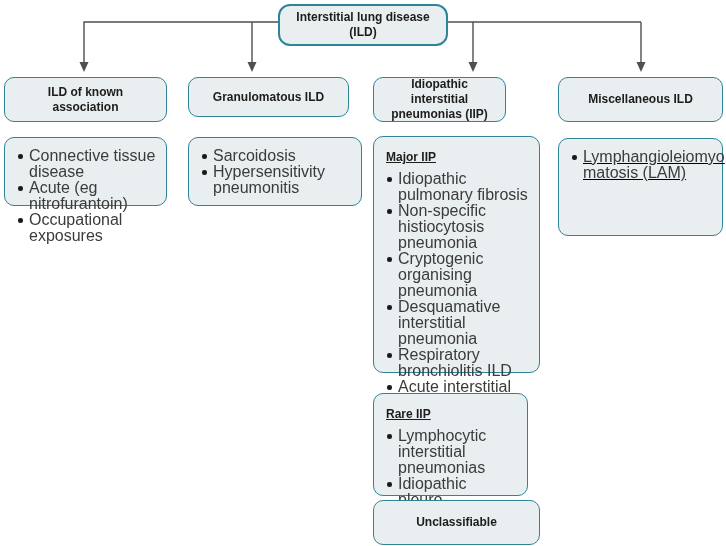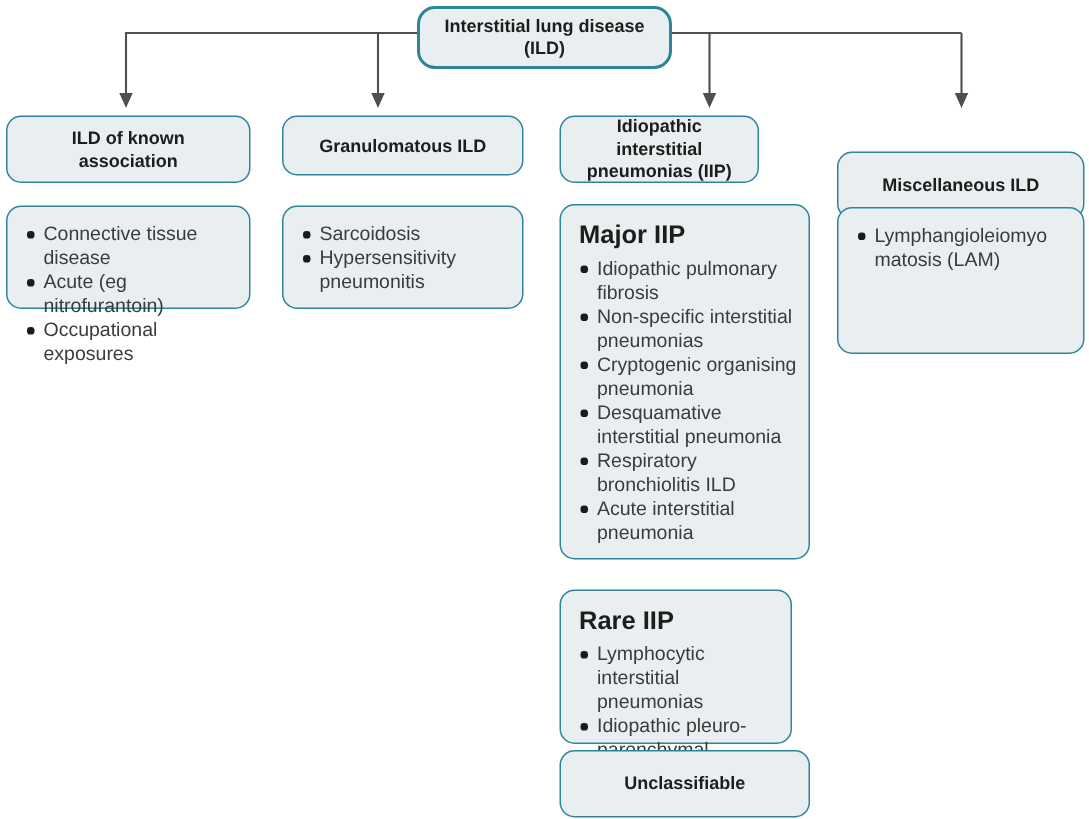--- a/index.html
+++ b/index.html
@@ -18,26 +18,26 @@
   .connector polygon{fill:var(--connector);stroke:none;}
 
   .box{position:absolute;box-sizing:border-box;background:var(--fill);
        border:1.5px solid var(--accent);border-radius:10px;}
   .head{display:flex;align-items:center;justify-content:center;text-align:center;
         font-weight:bold;font-size:12px;line-height:15px;color:var(--heading);
         padding:0 12px;}
   .rootbox{border-width:2px;border-radius:12px;}
 
   ul.blist{list-style:none;margin:0;padding:10px 8px 8px 12px;}
-  ul.blist li{position:relative;padding-left:12px;font-size:13px;line-height:16px;
+  ul.blist li{position:relative;padding-left:12px;font-size:16px;line-height:16px;
         color:var(--body);}
   ul.blist li::before{content:'';position:absolute;left:1px;top:6px;width:4.5px;height:4.5px;
         border-radius:50%;background:#1A1A1A;}
-  .grouplabel{font-weight:bold;font-size:17px;color:var(--heading);
-        padding:12px 8px 0 12px;line-height:16px;}
+  .grouplabel{font-weight:bold;font-size:12px;color:var(--heading);
+        padding:12px 8px 0 12px;line-height:16px;text-decoration:underline;}
   .groupbox ul.blist{padding-top:6px;}
 </style>
 </head>
 <body>
 
 <div class="canvas">
 
   <svg class="connector" viewBox="0 0 726 546" xmlns="http://www.w3.org/2000/svg">
     <path d="M278,22 H84 V63"></path>
     <path d="M252,22 V63"></path>
@@ -56,62 +56,62 @@
 
   <div class="box head" style="left:4px;top:77px;width:163px;height:45px;">
     <span>ILD of known association</span>
   </div>
   <div class="box head" style="left:188px;top:77px;width:161px;height:40px;">
     <span>Granulomatous ILD</span>
   </div>
   <div class="box head" style="left:373px;top:77px;width:133px;height:45px;">
     <span>Idiopathic interstitial pneumonias (IIP)</span>
   </div>
-  <div class="box head" style="left:558px;top:77px;width:165px;height:45px;margin-top:24px;">
+  <div class="box head" style="left:558px;top:77px;width:165px;height:45px;">
     <span>Miscellaneous ILD</span>
   </div>
 
   <div class="box" style="left:4px;top:137px;width:163px;height:69px;">
     <ul class="blist">
         <li>Connective tissue disease</li>
         <li>Acute (eg nitrofurantoin)</li>
         <li>Occupational exposures</li>
       </ul>
   </div>
 
-  <div class="box" style="left:188px;top:137px;width:161px;height:69px;">
+  <div class="box" style="left:188px;top:137px;width:174px;height:69px;">
     <ul class="blist">
         <li>Sarcoidosis</li>
         <li>Hypersensitivity pneumonitis</li>
       </ul>
   </div>
 
   <div class="box groupbox" style="left:373px;top:136px;width:167px;height:237px;">
     <div class="grouplabel">Major IIP</div>
     <ul class="blist">
         <li>Idiopathic pulmonary fibrosis</li>
-        <li>Non-specific interstitial pneumonias</li>
+        <li>Non-specific histiocytosis pneumonia</li>
         <li>Cryptogenic organising pneumonia</li>
         <li>Desquamative interstitial pneumonia</li>
         <li>Respiratory bronchiolitis ILD</li>
         <li>Acute interstitial pneumonia</li>
       </ul>
   </div>
 
   <div class="box groupbox" style="left:373px;top:393px;width:155px;height:103px;">
     <div class="grouplabel">Rare IIP</div>
     <ul class="blist">
         <li>Lymphocytic interstitial pneumonias</li>
         <li>Idiopathic pleuro-parenchymal fibroelastosis</li>
       </ul>
   </div>
 
   <div class="box head" style="left:373px;top:500px;width:167px;height:45px;">
     <span>Unclassifiable</span>
   </div>
 
-  <div class="box" style="left:558px;top:138px;width:165px;height:98px;">
+  <div class="box" style="left:558px;top:138px;width:165px;height:98px;text-decoration:underline;">
     <ul class="blist">
         <li>Lymphangioleiomyo matosis (LAM)</li>
       </ul>
   </div>
 
 </div>
 
 </body></html>

